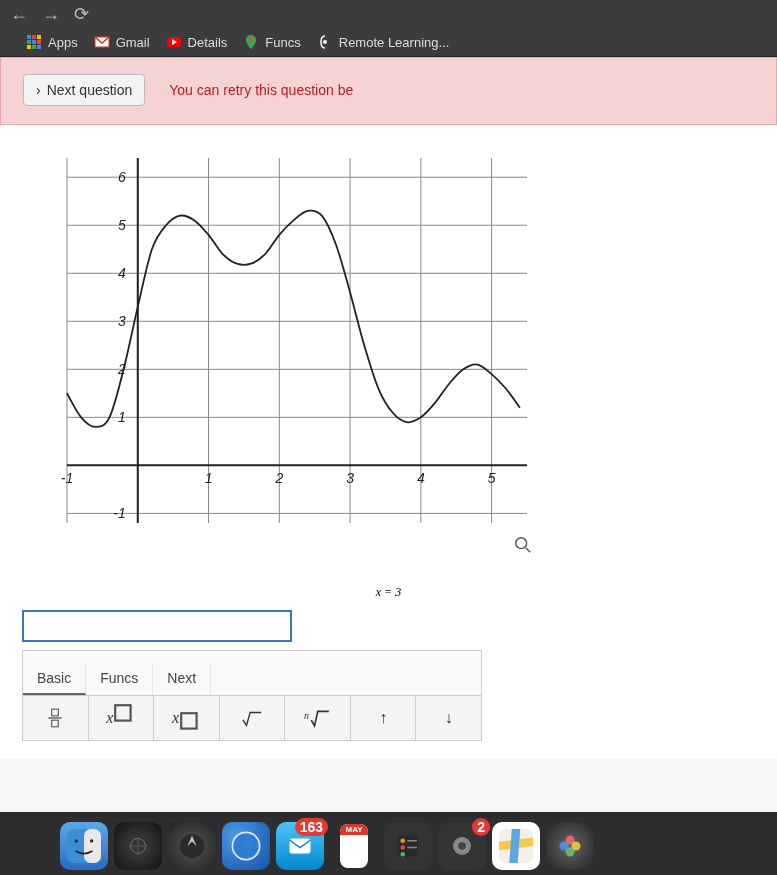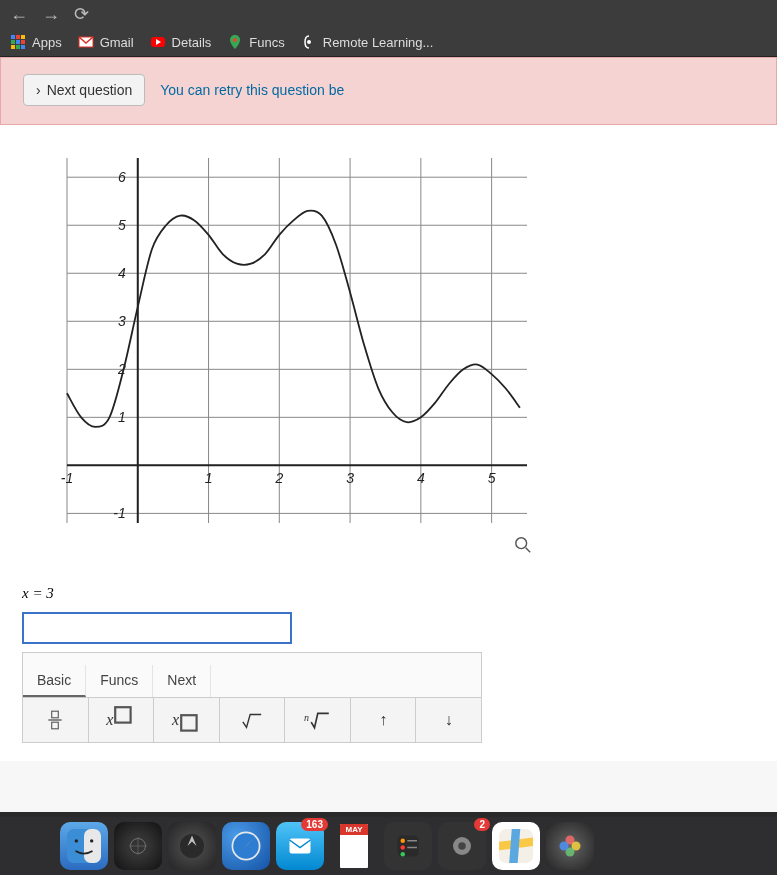--- a/index.html
+++ b/index.html
@@ -18,21 +18,21 @@
     display: flex;
     align-items: center;
     gap: 14px;
     height: 28px;
     font-size: 12px;
   }
   .nav-arrow { font-size: 18px; color: #bbb; cursor: pointer; }
   .bookmarks-bar {
     background: #3c3c3c;
     color: #ddd;
-    padding: 6px 10px;
+    padding: 6px 26px;
     display: flex;
     align-items: center;
     gap: 16px;
     font-size: 13px;
     border-bottom: 1px solid #222;
   }
   .bm-item { display: flex; align-items: center; gap: 6px; cursor: pointer; }
   .bm-icon { width: 16px; height: 16px; display: inline-flex; align-items: center; justify-content: center; }
   .content-wrap {
     background: #f7f7f7;
@@ -54,39 +54,39 @@
     background: #f3f3f3;
     border: 1px solid #bbb;
     border-radius: 4px;
     padding: 7px 12px;
     display: inline-flex;
     align-items: center;
     gap: 6px;
     cursor: pointer;
     color: #333;
   }
-  .retry-text { margin-left: 7px; color: #0369a1; }
+  .retry-text { margin-left: 16px; color: #b91c1c; }
   .question-area {
     background: #fff;
     padding: 18px 22px;
   }
   .graph-box {
     width: 520px;
     height: 420px;
     position: relative;
     margin-bottom: 22px;
   }
   .graph-box svg { width: 100%; height: 100%; }
   .grid-line { stroke: #888; stroke-width: 1; }
   .axis-line { stroke: #222; stroke-width: 2; }
   .tick-label { font-size: 14px; font-style: italic; fill: #222; }
   .curve { stroke: #222; stroke-width: 1.8; fill: none; }
   .mag-icon { position: absolute; bottom: 4px; right: 10px; font-size: 18px; color: #555; }
   .question-text { font-size: 15px; color: #222; margin-bottom: 6px; }
-  .math { font-style: italic; font-family: Georgia, serif; font-size: 15px; margin-bottom: 10px; }
+  .math { font-style: italic; font-family: Georgia, serif; font-size: 12px; margin-bottom: 10px; text-align: center; }
   .answer-input {
     width: 270px;
     height: 32px;
     border: 2px solid #3a73c9;
     background: #fff;
     padding: 4px 6px;
     font-size: 14px;
     outline: none;
   }
   .math-toolbar {
@@ -144,28 +144,28 @@
     border-radius: 10px;
     display: flex; align-items: center; justify-content: center;
     position: relative;
     cursor: pointer;
   }
   .badge {
     position: absolute;
     top: -4px; right: -4px;
     background: #e53935;
     color: #fff;
-    font-size: 10px;
+    font-size: 14px;
     border-radius: 10px;
     padding: 1px 5px;
     font-weight: bold;
   }
   .cal-tile {
     background: #fff;
-    border-radius: 1px;
+    border-radius: 8px;
     width: 28px; height: 44px;
     overflow: hidden;
     display: flex; flex-direction: column;
   }
   .cal-top { background: #d9372b; color:#fff; font-size:8px; text-align:center; padding:1px 0; font-weight:bold;}
   .cal-day { flex:1; display:flex; align-items:center; justify-content:center; font-size:20px; color:#222; font-weight:300;padding-left:44px;}
 </style>
 </head>
 <body>
 

